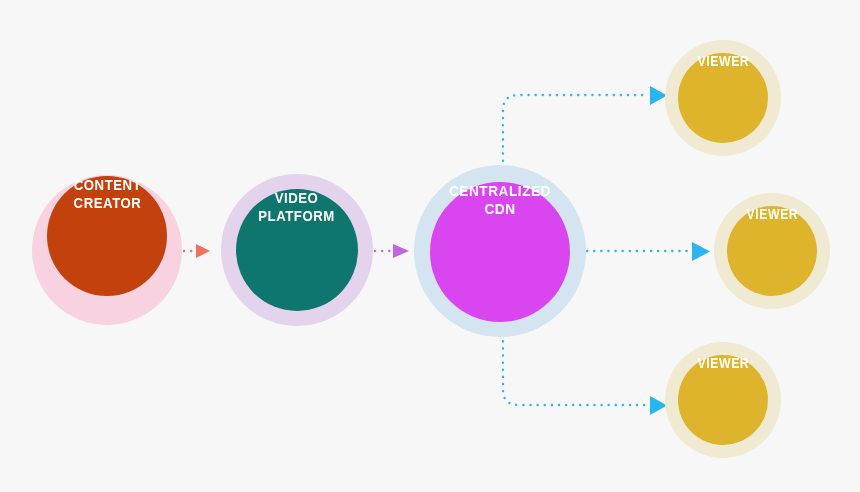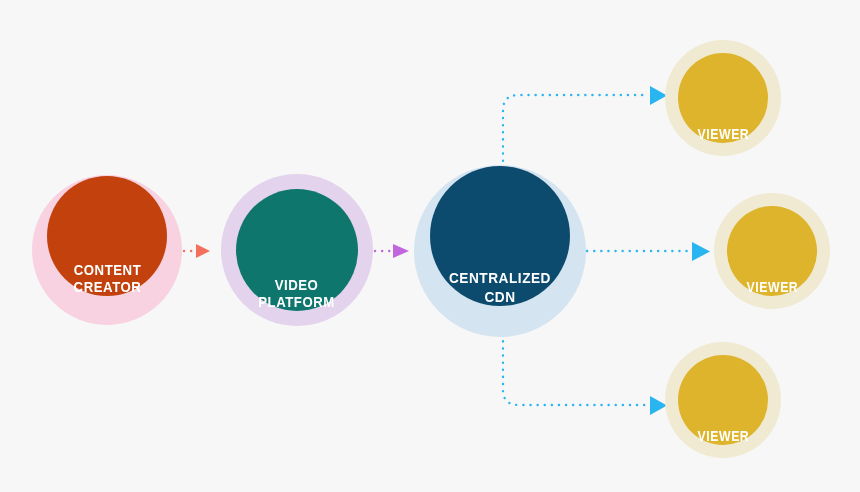--- a/index.html
+++ b/index.html
@@ -23,21 +23,21 @@
     position: absolute;
     left: 0;
     top: 0;
     width: 860px;
     height: 492px;
   }
   .node {
     position: absolute;
     border-radius: 50%;
     display: flex;
-    align-items: flex-end;
+    align-items: flex-start;
     justify-content: center;
     box-sizing: border-box;
   }
   .halo {
     border-radius: 50%;
   }
   .node-label {
     color: #ffffff;
     font-family: "Liberation Sans Narrow", "Liberation Sans", sans-serif;
     font-weight: bold;
@@ -77,21 +77,21 @@
       <div class="node" style="left: 47px; top: 176px; width: 120px; height: 120px; background: #c2410c;">
         <div class="node-label label-md" style="color: rgb(255, 255, 255);">CONTENT
 CREATOR</div>
       </div>
       <div class="node halo" style="left: 221px; top: 174px; width: 152px; height: 152px; background: rgb(227, 211, 236);"></div>
       <div class="node" style="left: 236px; top: 189px; width: 122px; height: 122px; background: #0f766e;">
         <div class="node-label label-md" style="color: rgb(255, 255, 255);">VIDEO
 PLATFORM</div>
       </div>
       <div class="node halo" style="left: 414px; top: 165px; width: 172px; height: 172px; background: rgb(212, 228, 241);"></div>
-      <div class="node" style="left: 430px; top: 166px; width: 140px; height: 140px; background: #0c4a6e;">
+      <div class="node" style="left: 430px; top: 182px; width: 140px; height: 140px; background: #d946ef;">
         <div class="node-label label-lg" style="color: rgb(255, 255, 255);">CENTRALIZED
 CDN</div>
       </div>
       <div class="node halo" style="left: 665px; top: 40px; width: 116px; height: 116px; background: rgb(240, 234, 211);"></div>
       <div class="node" style="left: 678px; top: 53px; width: 90px; height: 90px; background: rgb(221, 180, 44);">
         <div class="node-label label-sm" style="color: rgb(255, 255, 255);">VIEWER</div>
       </div>
       <div class="node halo" style="left: 714px; top: 193px; width: 116px; height: 116px; background: rgb(240, 234, 211);"></div>
       <div class="node" style="left: 727px; top: 206px; width: 90px; height: 90px; background: rgb(221, 180, 44);">
         <div class="node-label label-sm" style="color: rgb(255, 255, 255);">VIEWER</div>

